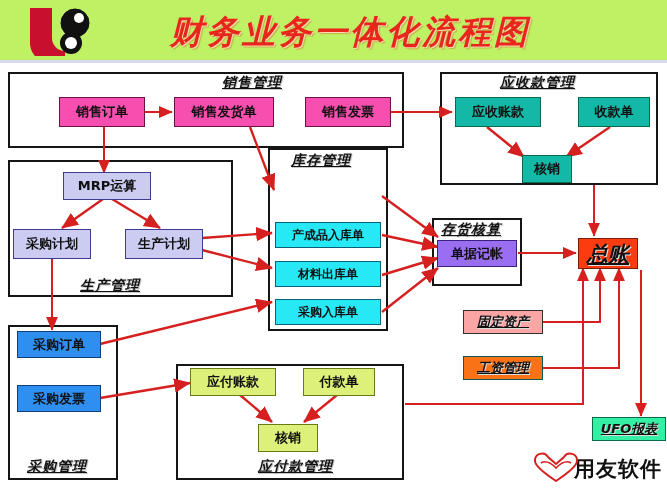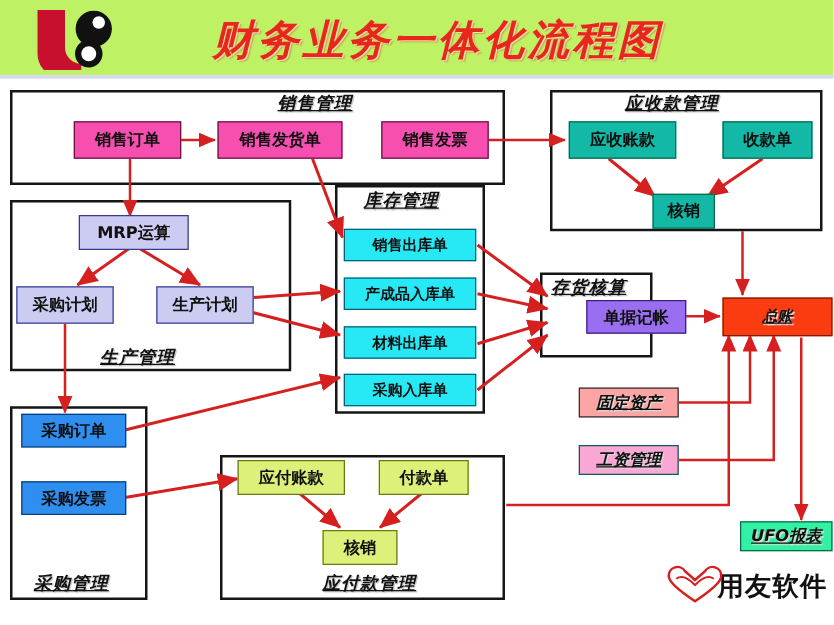--- a/index.html
+++ b/index.html
@@ -37,26 +37,26 @@
     font-size:13px;font-weight:bold;color:#101010;white-space:nowrap;
     border:1px solid #1d4ed8;
     letter-spacing:0px;
     z-index:5;
   }
   .node.sm{font-size:12px;}
   .pink   {background:#f64fb0;border-color:#6d1045;}
   .green  {background:#14b8a6;border-color:#0a6b49;}
   .lav    {background:#ccccf2;border-color:#3b3b8f;}
   .cyan   {background:#27e8f5;border-color:#0a5f7a;}
-  .violet {background:#9a6ef0;border-color:#3c2080;margin-left:32px;}
+  .violet {background:#9a6ef0;border-color:#3c2080;}
   .blue   {background:#2f8ff0;border-color:#0d3f7a;}
   .yellow {background:#ddf07a;border-color:#6a7a15;}
   .redbox {background:#fb3c10;border-color:#7a1d05;}
   .gray   {background:#fca5a5;border-color:#303030;}
-  .teal   {background:#f9a8d4;border-color:#0a5a58;}
+  .teal   {background:#f97316;border-color:#0a5a58;}
   .mint   {background:#34f0a4;border-color:#0a6b49;}
   .italicbox{font-style:italic;text-decoration:underline;text-shadow:1px 1px 0 #dcdcdc;}
 
   
   #wires{position:absolute;left:0;top:0;width:667px;height:500px;z-index:2;}
 
   
   #brand{position:absolute;left:533px;top:452px;width:130px;height:34px;z-index:6;}
   #brandtext{
     position:absolute;left:574px;top:455px;font-size:21px;font-weight:bold;
@@ -191,38 +191,35 @@
   <div class="node lav" style="left:63px;top:172px;width:88px;height:28px;">
     <span>MRP运算</span>
   </div>
   <div class="node lav" style="left:13px;top:229px;width:78px;height:30px;">
     <span>采购计划</span>
   </div>
   <div class="node lav" style="left:125px;top:229px;width:78px;height:30px;">
     <span>生产计划</span>
   </div>
 
-  <div class="node cyan sm" style="left:275px;top:183px;width:106px;height:26px;">
-    <span>销售出库单</span>
-  </div>
   <div class="node cyan sm" style="left:275px;top:222px;width:106px;height:26px;">
     <span>产成品入库单</span>
   </div>
   <div class="node cyan sm" style="left:275px;top:261px;width:106px;height:26px;">
     <span>材料出库单</span>
   </div>
   <div class="node cyan sm" style="left:275px;top:299px;width:106px;height:26px;">
     <span>采购入库单</span>
   </div>
 
   <div class="node violet" style="left:437px;top:240px;width:80px;height:27px;">
     <span>单据记帐</span>
   </div>
 
-  <div class="node redbox italicbox" style="left:578px;top:238px;width:88px;height:31px;font-size:12px;color:#111;">
+  <div class="node redbox italicbox" style="left:578px;top:238px;width:60px;height:31px;font-size:21px;color:#111;">
     <span>总账</span>
   </div>
 
   <div class="node gray italicbox" style="left:463px;top:310px;width:80px;height:24px;">
     <span>固定资产</span>
   </div>
   <div class="node teal italicbox" style="left:463px;top:356px;width:80px;height:24px;">
     <span>工资管理</span>
   </div>
   <div class="node mint italicbox" style="left:592px;top:417px;width:74px;height:24px;">

